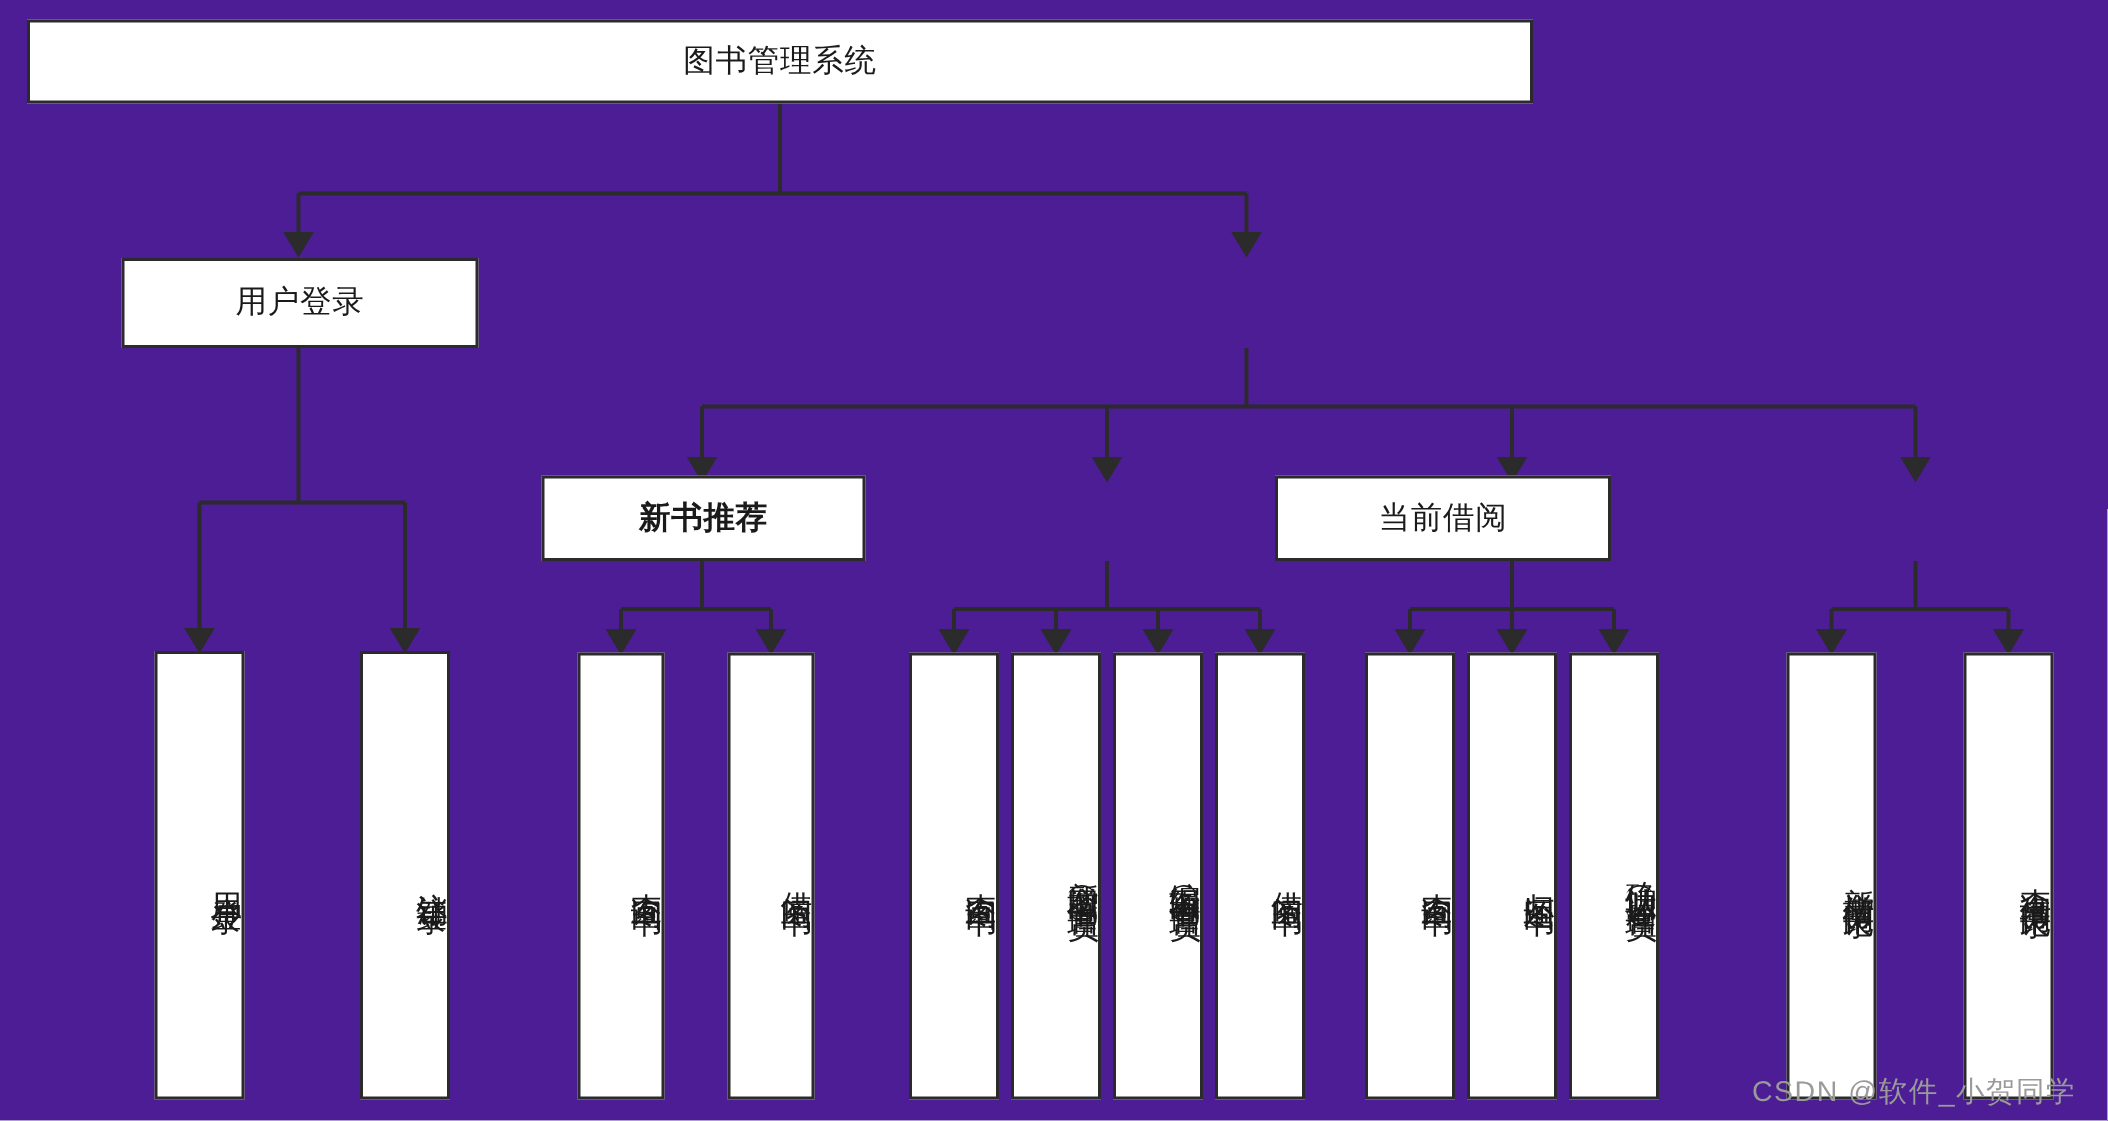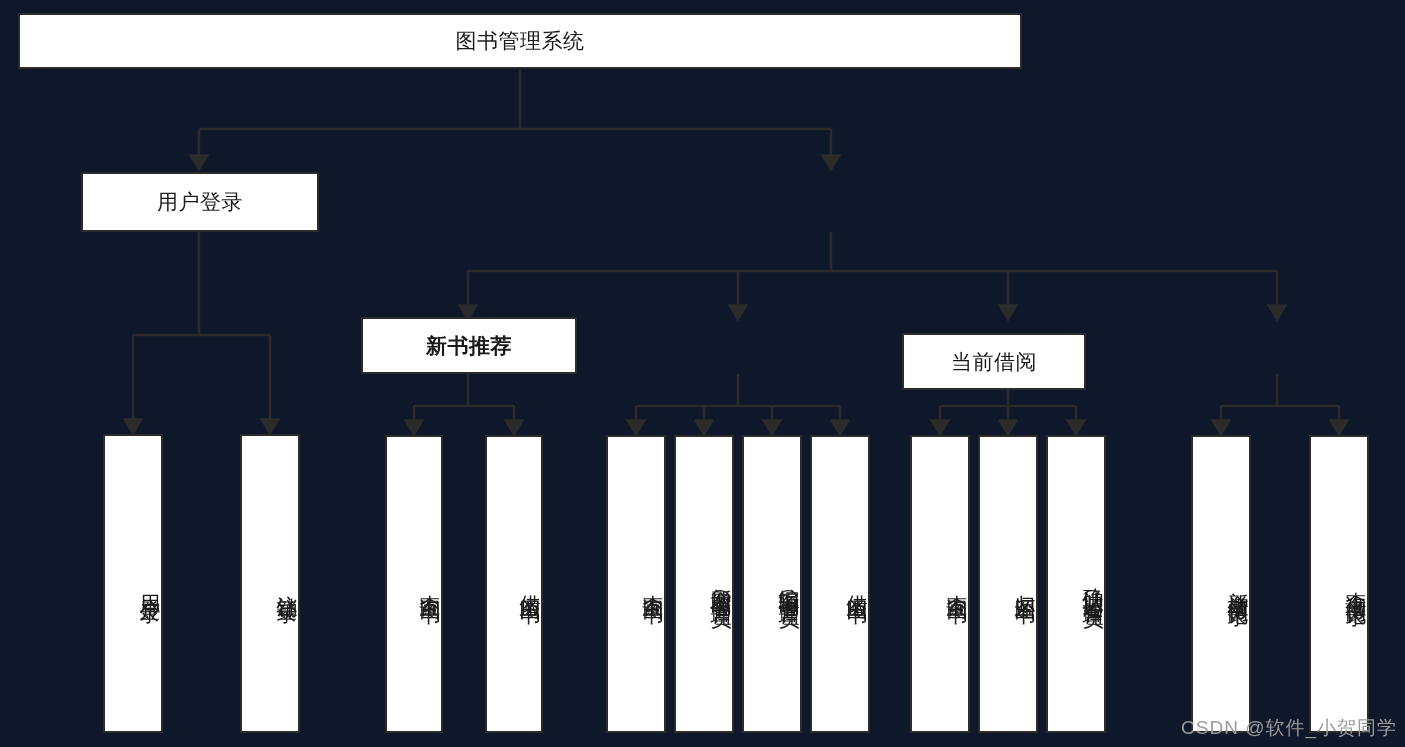--- a/index.html
+++ b/index.html
@@ -8,21 +8,21 @@
     padding: 0;
     background: #ffffff;
   }
   body {
     font-family: "Liberation Sans", "DejaVu Sans", sans-serif;
   }
   #canvas {
     position: relative;
     width: 1405px;
     height: 747px;
-    background: #0f172a;
+    background: #4c1d95;
     overflow: hidden;
   }
   #edges {
     position: absolute;
     left: 0;
     top: 0;
     width: 1405px;
     height: 747px;
     pointer-events: none;
   }
@@ -52,21 +52,21 @@
     align-items: flex-start;
     justify-content: center;
     white-space: nowrap;
   }
   .node.vert .vlabel {
     writing-mode: vertical-rl;
     text-orientation: upright;
   }
   #watermark {
     position: absolute;
-    right: 8px;
+    right: 21px;
     bottom: 6px;
     font-size: 19px;
     color: #9a9a9a;
     letter-spacing: 1px;
     white-space: nowrap;
     user-select: none;
   }
 </style>
 </head>
 <body>
@@ -127,21 +127,21 @@
     <span>图书管理系统</span>
   </div>
 
   <div class="node horiz" style="left:81px; top:172px; width:238px; height:60px;">
     <span>用户登录</span>
   </div>
 
   <div class="node horiz" style="left:361px; top:317px; width:216px; height:57px;font-weight:bold;">
     <span>新书推荐</span>
   </div>
-  <div class="node horiz" style="left:902px; top:317px; width:184px; height:57px;margin-top:16px;">
+  <div class="node horiz" style="left:850px; top:317px; width:224px; height:57px;">
     <span>当前借阅</span>
   </div>
 
   <div class="node vert" style="left:103px; top:434px; width:60px; height:299px;">
     <span class="vlabel">用户登录</span>
   </div>
   <div class="node vert" style="left:240px; top:434px; width:60px; height:299px;">
     <span class="vlabel">注销登录</span>
   </div>
 

